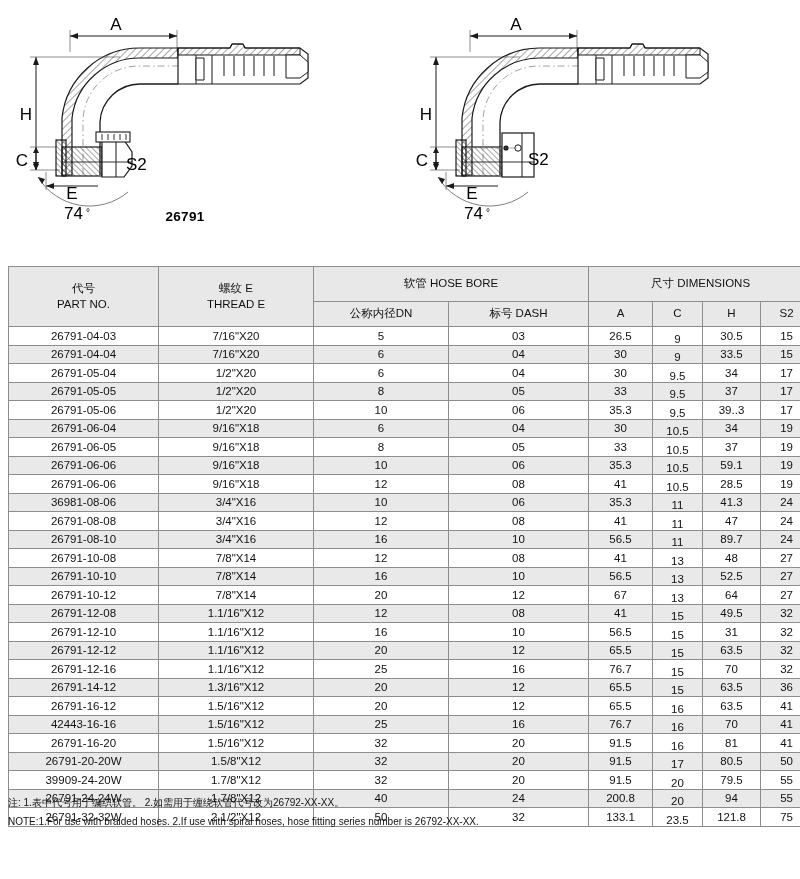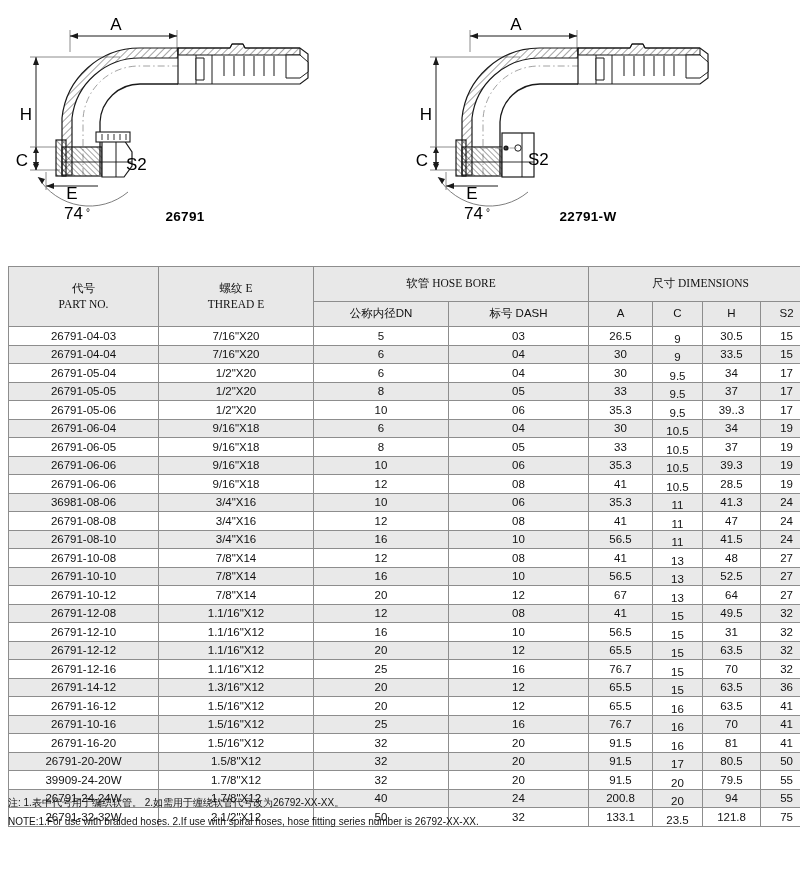--- a/index.html
+++ b/index.html
@@ -70,21 +70,21 @@
     text-align: center;
     color: #111;
     font-weight: normal;
     padding: 0;
   }
   table.spec thead th {
     background: #e8e8e8;
     font-size: 11.5px;
     line-height: 1.35;
   }
-  thead tr.h1 th { height: 34px; font-family: Liberation Serif, serif; }
+  thead tr.h1 th { height: 34px; }
   thead tr.h2 th { height: 24px; }
 
   table.spec tbody td {
     height: 17.5px;
     font-size: 11.5px;
     background: #ffffff;
   }
   table.spec tbody tr:nth-child(even) td {
     background: #e9e9e9;
   }
@@ -288,21 +288,20 @@
       <g fill="#000" font-family="Liberation Sans, sans-serif" font-size="17">
         <text x="116" y="30" text-anchor="middle">A</text>
         <text x="26" y="120" text-anchor="middle">H</text>
         <text x="22" y="166" text-anchor="middle">C</text>
         <text x="72" y="199" text-anchor="middle">E</text>
         <text x="128" y="165" font-size="17">S2</text>
       </g>
       <text x="64" y="219" fill="#000" font-family="Liberation Sans, sans-serif" font-size="17">74</text>
       <text x="86" y="216" fill="#000" font-family="Liberation Sans, sans-serif" font-size="10">°</text>
     </svg>
-    <div class="part-caption shift-right">22791-W</div>
   </div>
 </div>
 
 <div id="spec-table-wrap">
   <table class="spec">
     <colgroup>
       <col class="c-part">
         <col class="c-thread">
         <col class="c-dn">
         <col class="c-dash">
@@ -404,21 +403,21 @@
           <td>37</td>
           <td>19</td>
         </tr>
         <tr>
           <td>26791-06-06</td>
           <td>9/16"X18</td>
           <td>10</td>
           <td>06</td>
           <td>35.3</td>
           <td class="col-c">10.5</td>
-          <td>39.3</td>
+          <td>59.1</td>
           <td>19</td>
         </tr>
         <tr>
           <td>26791-06-06</td>
           <td>9/16"X18</td>
           <td>12</td>
           <td>08</td>
           <td>41</td>
           <td class="col-c">10.5</td>
           <td>28.5</td>
@@ -444,21 +443,21 @@
           <td>47</td>
           <td>24</td>
         </tr>
         <tr>
           <td>26791-08-10</td>
           <td>3/4"X16</td>
           <td>16</td>
           <td>10</td>
           <td>56.5</td>
           <td class="col-c">11</td>
-          <td>41.5</td>
+          <td>89.7</td>
           <td>24</td>
         </tr>
         <tr>
           <td>26791-10-08</td>
           <td>7/8"X14</td>
           <td>12</td>
           <td>08</td>
           <td>41</td>
           <td class="col-c">13</td>
           <td>48</td>
@@ -538,21 +537,21 @@
           <td>26791-16-12</td>
           <td>1.5/16"X12</td>
           <td>20</td>
           <td>12</td>
           <td>65.5</td>
           <td class="col-c">16</td>
           <td>63.5</td>
           <td>41</td>
         </tr>
         <tr>
-          <td>26791-10-16</td>
+          <td>42443-16-16</td>
           <td>1.5/16"X12</td>
           <td>25</td>
           <td>16</td>
           <td>76.7</td>
           <td class="col-c">16</td>
           <td>70</td>
           <td>41</td>
         </tr>
         <tr>
           <td>26791-16-20</td>

